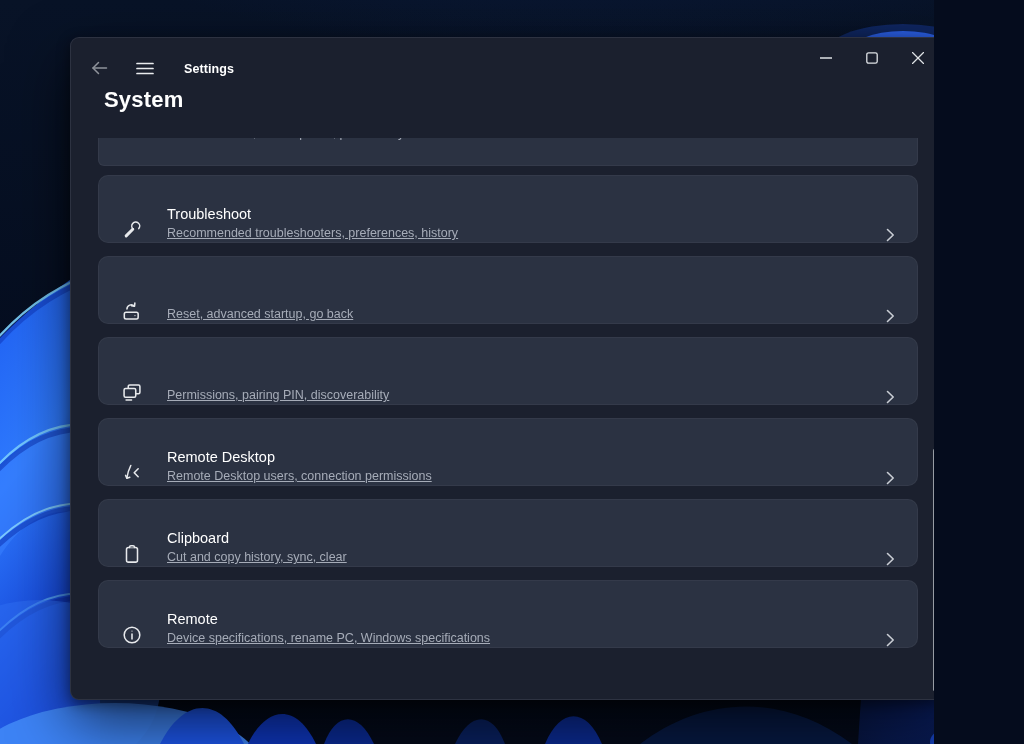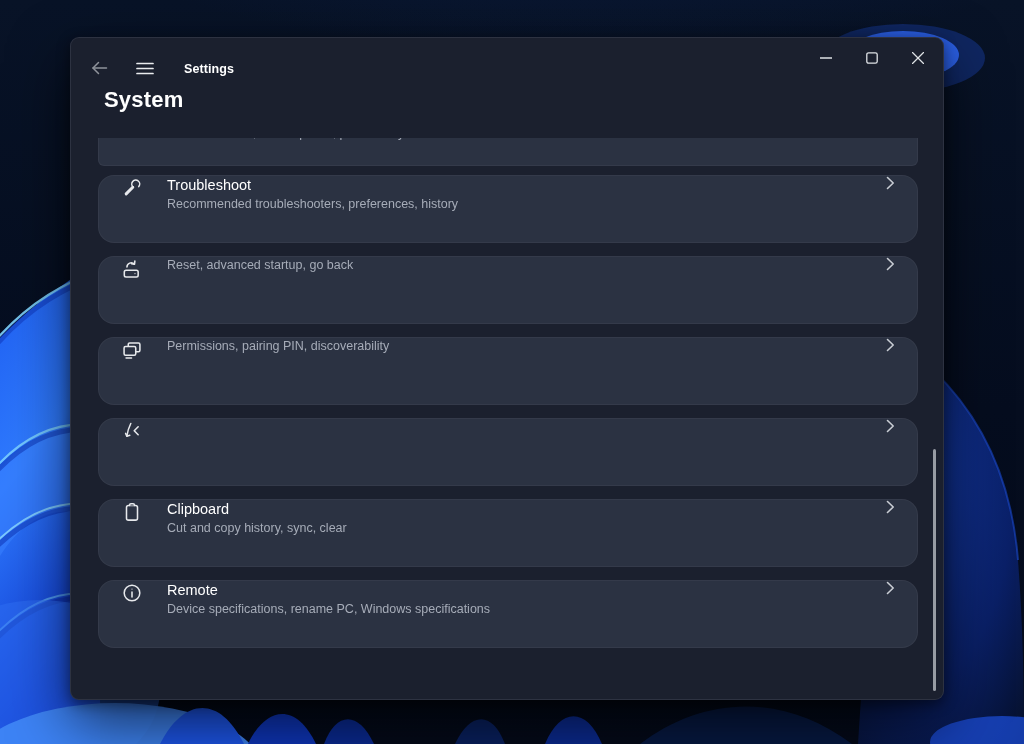--- a/index.html
+++ b/index.html
@@ -1,18 +1,18 @@
 <!DOCTYPE html>
 <html><head>
 <meta charset="utf-8">
 <style>
   * { margin:0; padding:0; box-sizing:border-box; }
   html,body { width:1024px; height:744px; overflow:hidden; background:#050c1d;
               font-family:"Liberation Sans", sans-serif; }
-  .stage { position:relative; width:1024px; height:744px; overflow:hidden; }
+  .stage { position:relative; width:934px; height:744px; overflow:hidden; }
 
   
   .wallpaper { position:absolute; inset:0; }
 
   
   .window { position:absolute; left:70px; top:37px; width:874px; height:663px;
             background:#1b202e; border-radius:9px;
             border:1px solid rgba(125,135,155,0.18);
             box-shadow:0 24px 60px rgba(0,0,0,0.62), 0 4px 14px rgba(0,0,0,0.45);
             overflow:hidden; }
@@ -34,28 +34,28 @@
 
   
   .list { position:absolute; left:27px; top:100px; width:820px; }
 
   .partial-row { position:relative; height:28px; background:#2b3242;
                  border:1px solid rgba(255,255,255,0.045); border-top:none;
                  border-radius:0 0 6px 6px; overflow:hidden; margin-bottom:9px; }
   .partial-sub { position:absolute; top:-12px; left:69px; font-size:12.5px; line-height:14px;
                  color:#a6acb8; white-space:nowrap; }
 
-  .row { display:flex; align-items:flex-start; height:68px; background:#2b3242;
-         border:1px solid rgba(255,255,255,0.045); border-radius:16px; margin-bottom:13px;
+  .row { display:flex; align-items:flex-end; height:68px; background:#2b3242;
+         border:1px solid rgba(255,255,255,0.045); border-radius:10px; margin-bottom:13px;
          padding-right:22px; cursor:default; }
   .row-icon { flex:0 0 auto; width:24px; height:24px; margin:0 23px 0 21px;
               display:flex; align-items:center; justify-content:center; }
   .row-text { display:flex; flex-direction:column; gap:1px; min-width:0; }
   .row-title { font-size:14.5px; line-height:19px; color:#ffffff; }
-  .row-sub { font-size:12.5px; line-height:17px; color:#a6acb8; }
+  .row-sub { font-size:12.5px; line-height:17px; color:#a6acb8;text-decoration:underline; }
   .row-chevron { margin-left:auto; display:flex; align-items:center; }
 
   
   .scroll-thumb { position:absolute; right:7px; top:411px; width:3px; height:242px;
                   background:#979ca4; border-radius:2px; }
 
   svg { display:block; }
 </style>
 </head>
 <body>
@@ -229,20 +229,24 @@
       </div>
 
       <div class="row">
         <span class="row-icon">
           <svg width="22" height="22" viewBox="0 0 20 20" fill="none" stroke="#e7e9ec" stroke-width="1.4" stroke-linecap="round" stroke-linejoin="round">
             <path d="M8.9 3.2 Q6.2 8.6 5.3 14.6"></path>
             <path d="M4.2 12.2 l1.1 2.6 2.7 -0.9"></path>
             <path d="M15.6 6.2 L12 9.8 L15.6 13.4"></path>
           </svg>
         </span>
+        <span class="row-text">
+          <span class="row-title">Remote Desktop</span>
+          <span class="row-sub">Remote Desktop users, connection permissions</span>
+        </span>
         <span class="row-chevron">
           <svg width="9" height="14" viewBox="0 0 9 14" fill="none" stroke="#c9cdd4" stroke-width="1.6" stroke-linecap="round" stroke-linejoin="round">
             <path d="M1.5 1.5 L7.2 7 L1.5 12.5"></path>
           </svg>
         </span>
       </div>
 
       <div class="row">
         <span class="row-icon">
           <svg width="22" height="22" viewBox="0 0 20 20" fill="none" stroke="#e7e9ec" stroke-width="1.4" stroke-linecap="round" stroke-linejoin="round">

